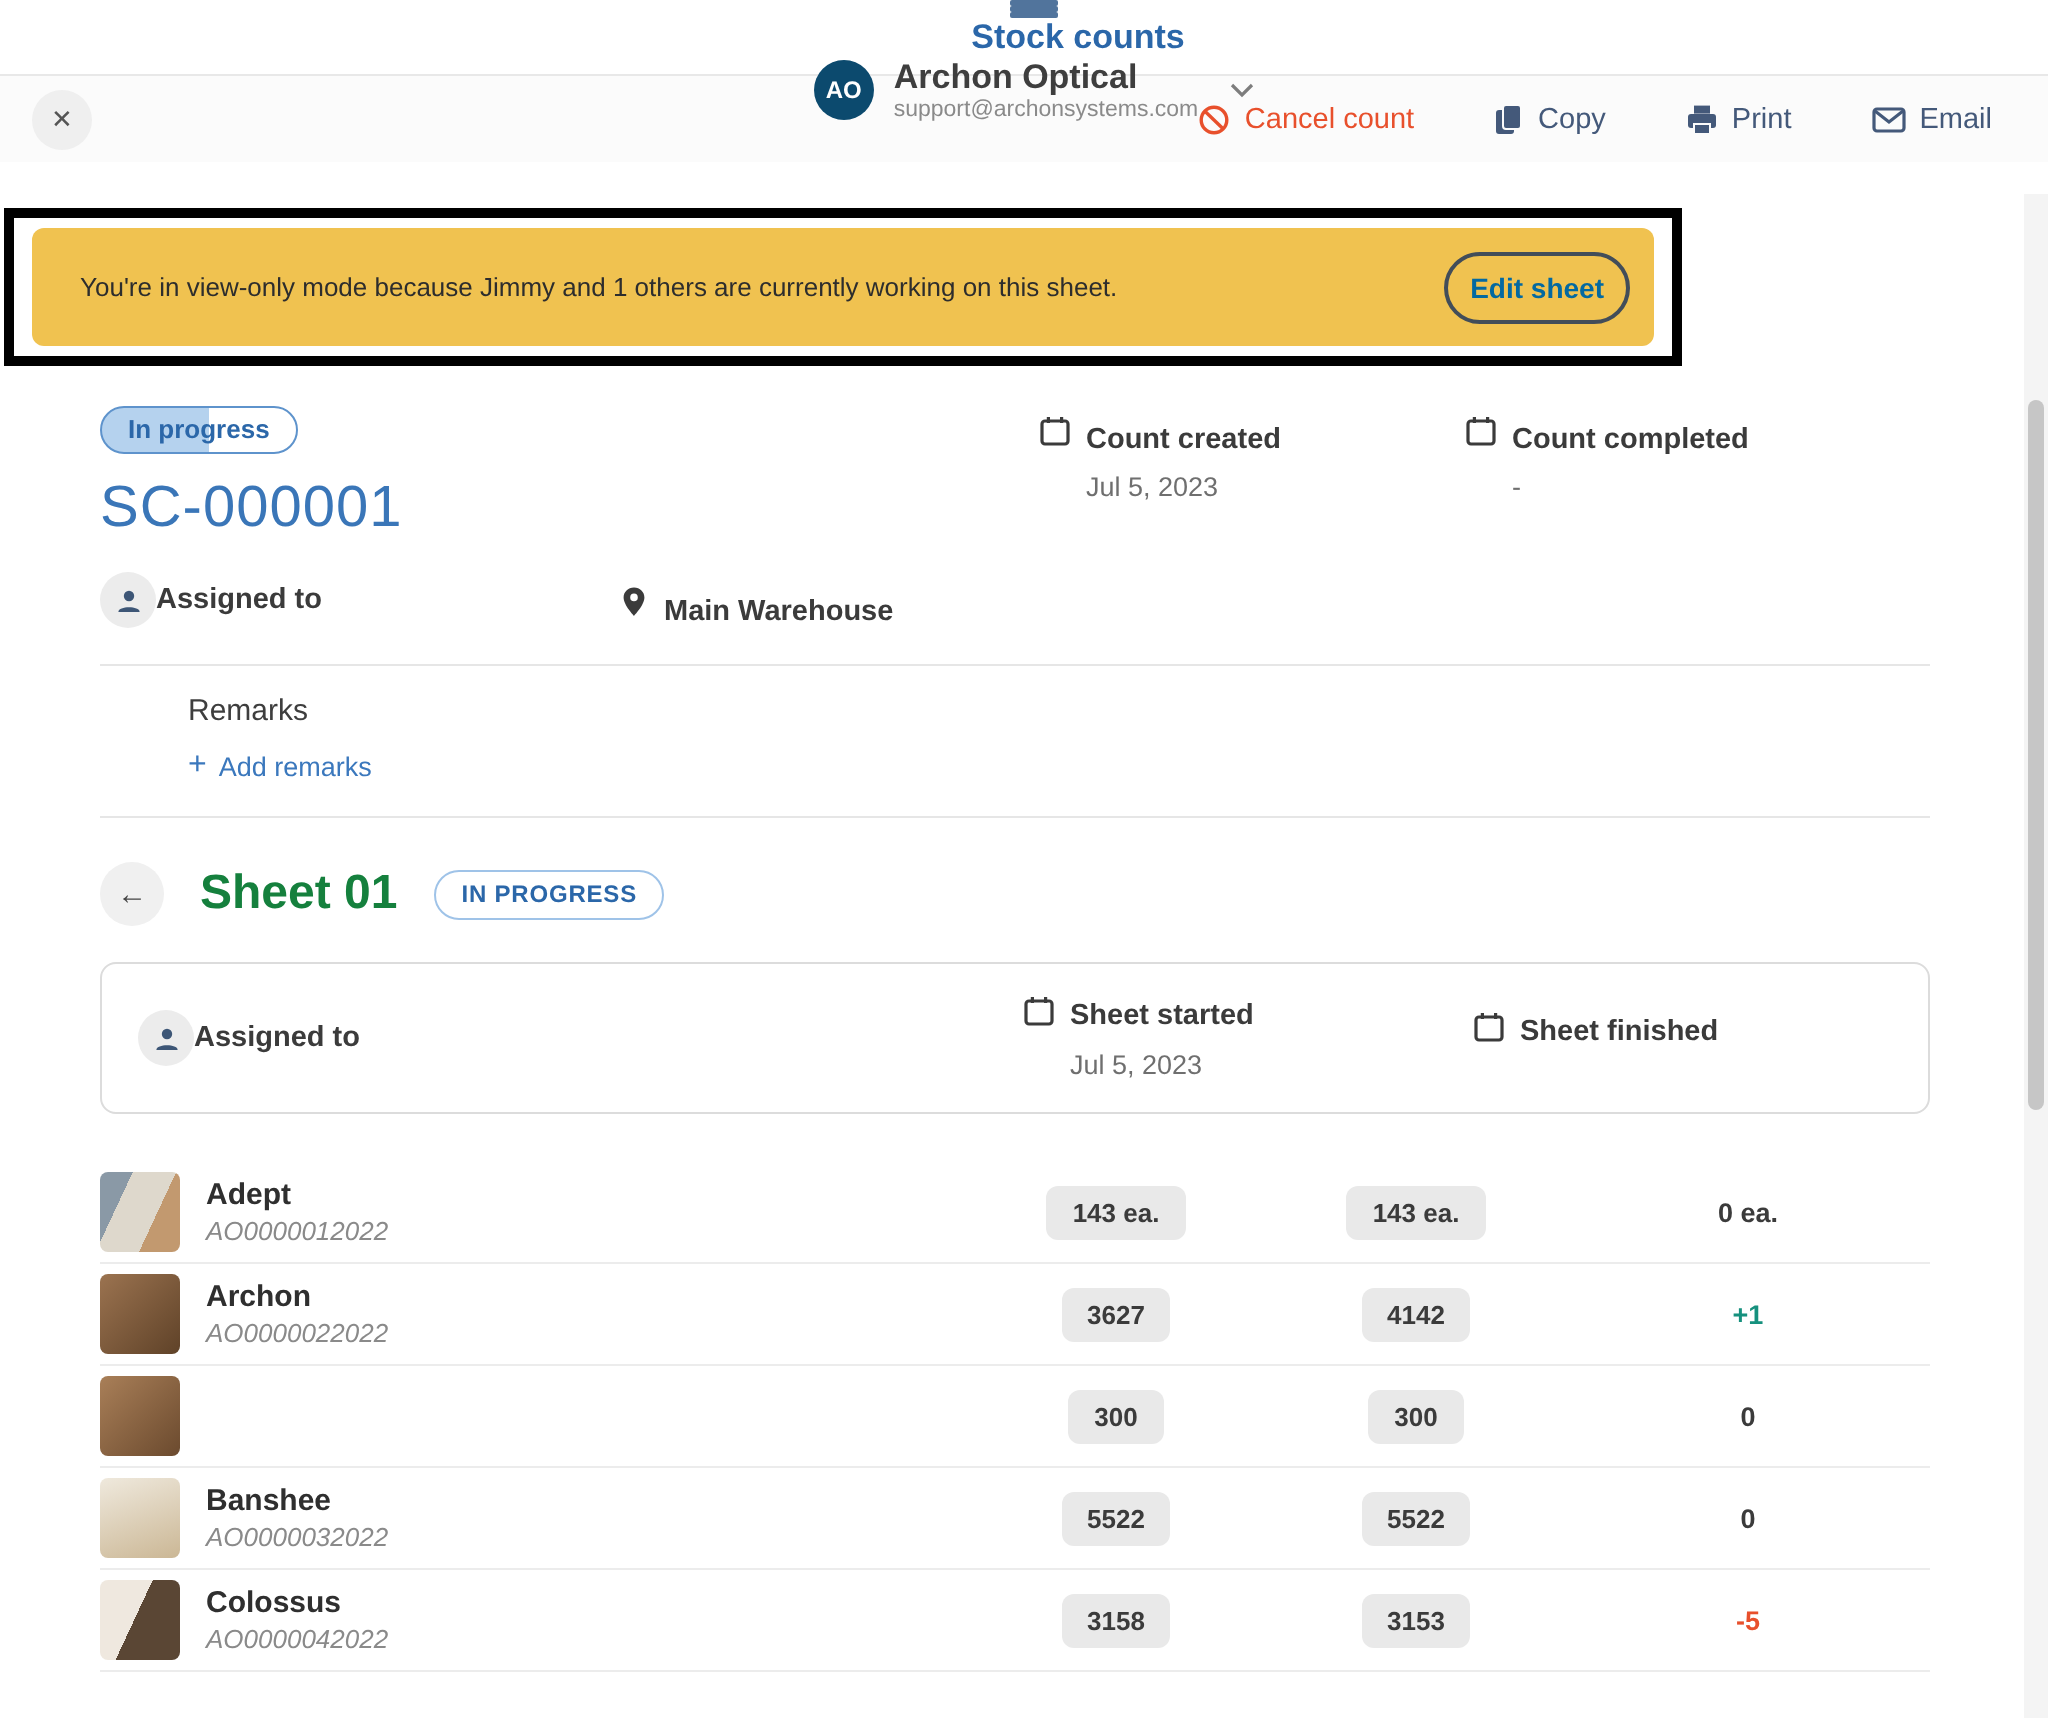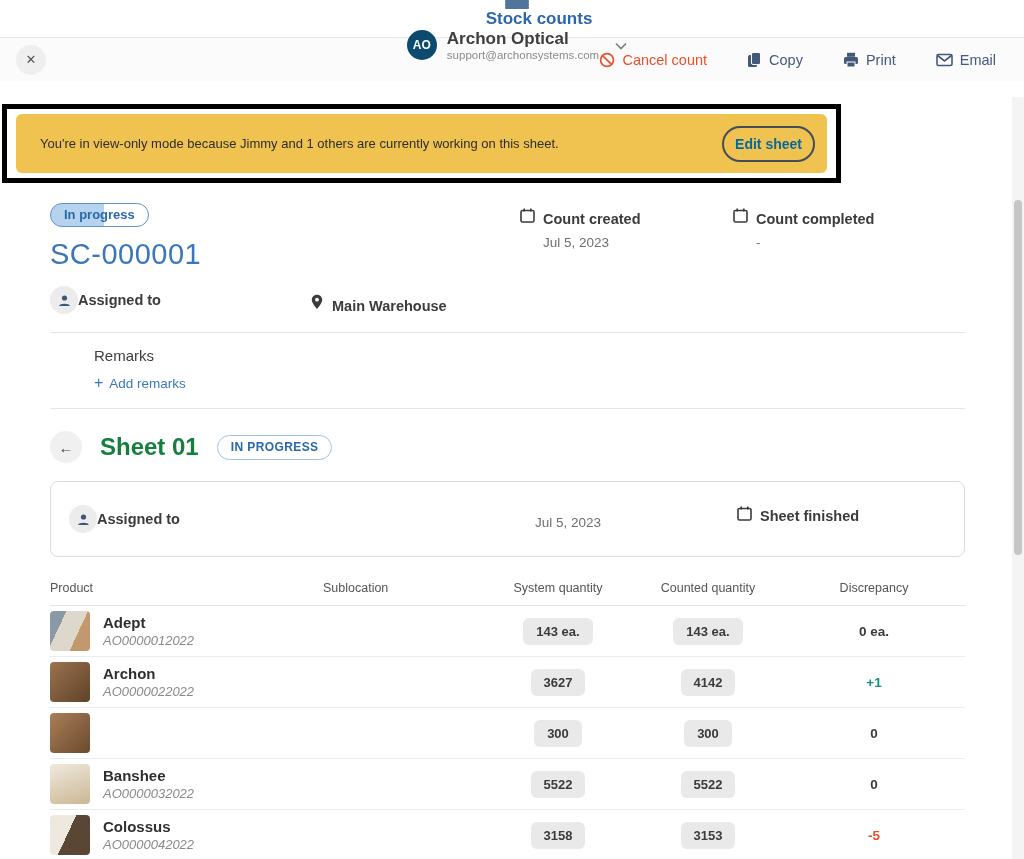--- a/index.html
+++ b/index.html
@@ -232,45 +232,48 @@
     <div class="assigned-row">
       <span class="icon-circle">
         <svg width="13" height="13" viewBox="0 0 13 13">
             <circle cx="6.5" cy="4" r="2.6" fill="#3d5676"></circle>
             <path d="M1.2 12 C1.2 8.9 11.8 8.9 11.8 12 Z" fill="#3d5676"></path>
           </svg>
       </span>
       <span class="bold-label">Assigned to</span>
     </div>
     <div class="card-col">
+      <div class="label-row">
+        <span>
+          <svg width="15" height="15" viewBox="0 0 15 15">
+              <rect x="1" y="2.5" width="13" height="11.5" rx="1.5" fill="none" stroke="#3b3b3b" stroke-width="1.6"></rect>
+              <line x1="4.2" y1="0.5" x2="4.2" y2="3.5" stroke="#3b3b3b" stroke-width="1.6"></line>
+              <line x1="10.8" y1="0.5" x2="10.8" y2="3.5" stroke="#3b3b3b" stroke-width="1.6"></line>
+            </svg>
+        </span>
+        <span class="bold-label">Sheet started</span>
+      </div>
       <div class="card-value">Jul 5, 2023</div>
     </div>
     <div class="card-col">
       <div class="label-row">
         <span>
           <svg width="15" height="15" viewBox="0 0 15 15">
               <rect x="1" y="2.5" width="13" height="11.5" rx="1.5" fill="none" stroke="#3b3b3b" stroke-width="1.6"></rect>
               <line x1="4.2" y1="0.5" x2="4.2" y2="3.5" stroke="#3b3b3b" stroke-width="1.6"></line>
               <line x1="10.8" y1="0.5" x2="10.8" y2="3.5" stroke="#3b3b3b" stroke-width="1.6"></line>
             </svg>
         </span>
         <span class="bold-label">Sheet finished</span>
       </div>
       <div class="card-value"></div>
     </div>
   </div>
 
   <div class="table">
-    <div class="thead">
-      <div>Product</div>
-      <div>Sublocation</div>
-      <div class="th-c">System quantity</div>
-      <div class="th-c">Counted quantity</div>
-      <div class="th-c">Discrepancy</div>
-    </div>
     <div>
   <div class="trow">
     <div class="pcell">
       <div class="thumb thumb-0"></div>
       <div>
         <div class="pname">Adept</div>
         <div class="psku">AO0000012022</div>
       </div>
     </div>
     <div></div>

